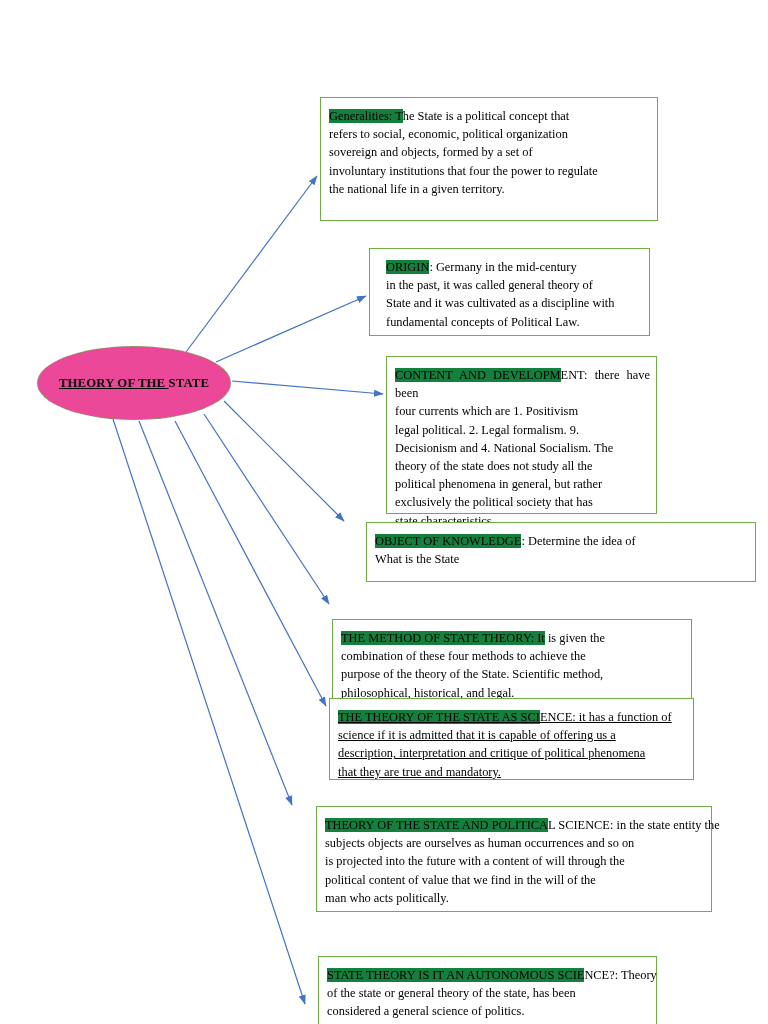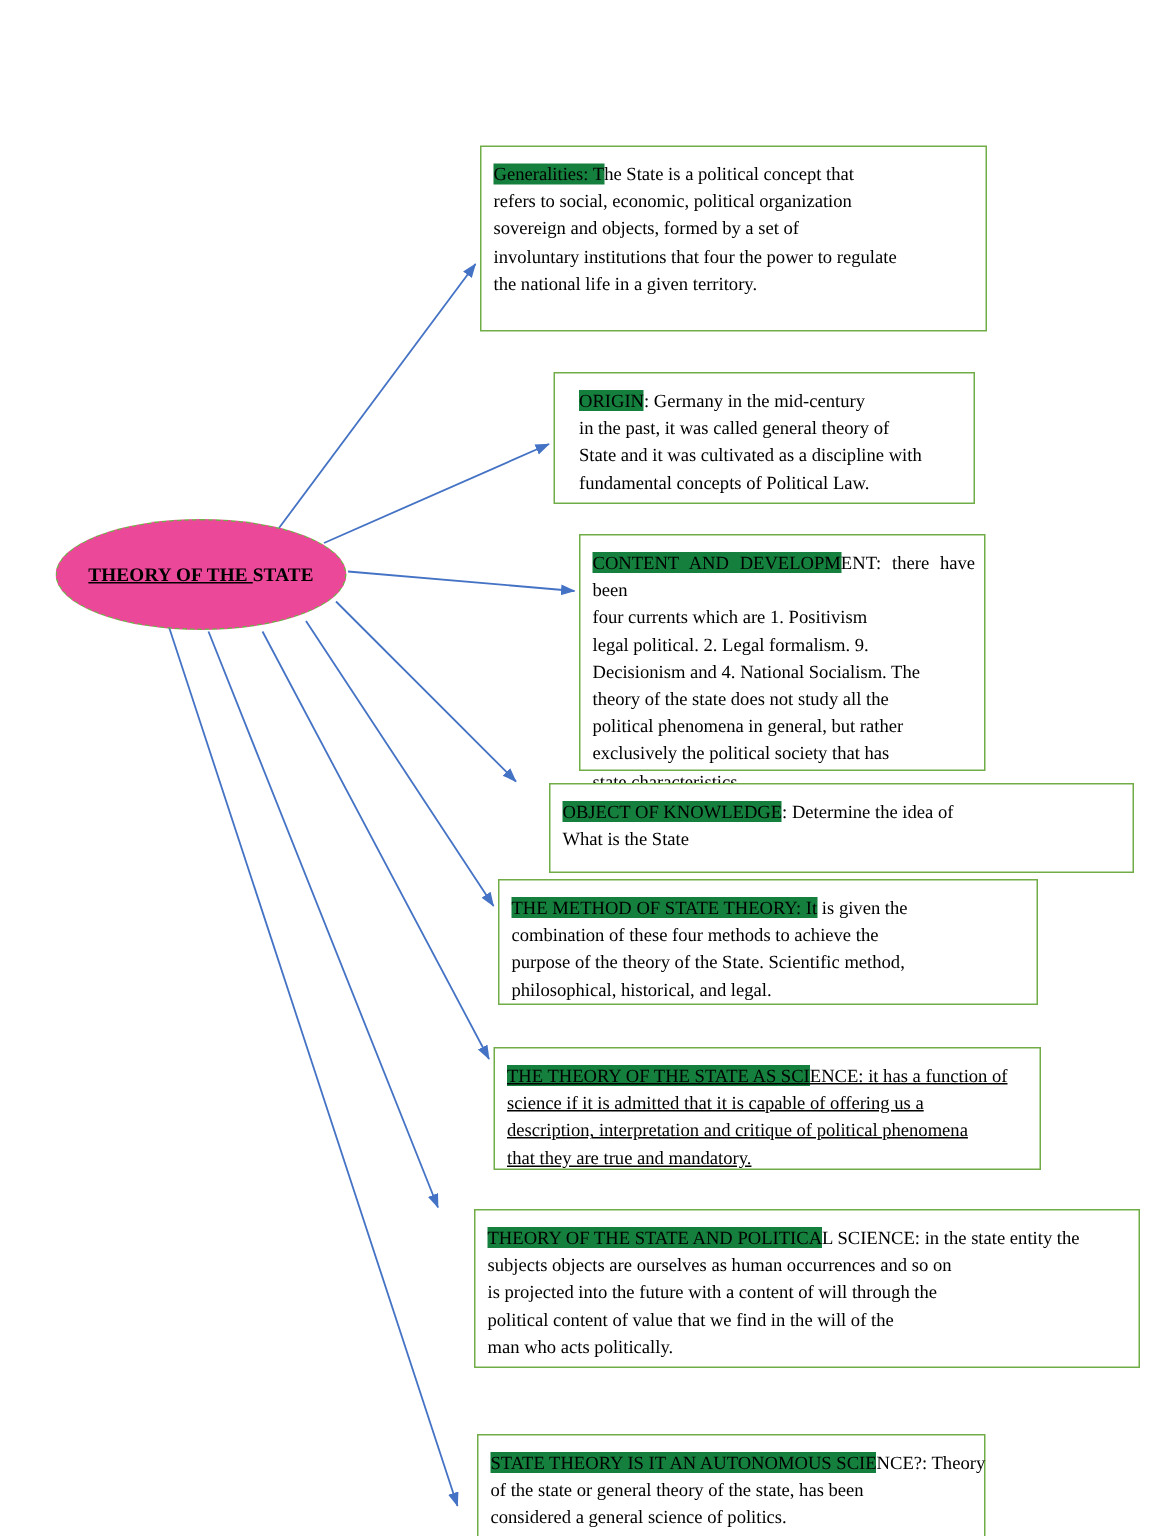--- a/index.html
+++ b/index.html
@@ -125,35 +125,35 @@
 <span>political phenomena in general, but rather</span>
 <span>exclusively the political society that has</span>
 <span>state characteristics.</span></div>
   </div>
 
   <div class="node-box" style="left:366px; top:522px; width:390px; height:60px;">
     <div class="node-text"><span class="hl">OBJECT OF KNOWLEDGE</span><span>: Determine the idea of</span>
 <span>What is the State</span></div>
   </div>
 
-  <div class="node-box" style="left:332px; top:586px; width:360px; height:84px;">
+  <div class="node-box" style="left:332px; top:619px; width:360px; height:84px;">
     <div class="node-text overflow"><span class="hl">THE METHOD OF STATE THEORY: It</span><span> is given the</span>
 <span>combination of these four methods to achieve the</span>
 <span>purpose of the theory of the State. Scientific method,</span>
 <span>philosophical, historical, and legal.</span></div>
   </div>
 
   <div class="node-box" style="left:329px; top:698px; width:365px; height:82px;text-decoration:underline;">
     <div class="node-text overflow"><span class="hl">THE THEORY OF THE STATE AS SCI</span><span>ENCE: it has a function of</span>
 <span>science if it is admitted that it is capable of offering us a</span>
 <span>description, interpretation and critique of political phenomena</span>
 <span>that they are true and mandatory.</span></div>
   </div>
 
-  <div class="node-box" style="left:316px; top:806px; width:444px; height:106px;">
+  <div class="node-box" style="left:316px; top:806px; width:396px; height:106px;">
     <div class="node-text overflow"><span class="hl">THEORY OF THE STATE AND POLITICA</span><span>L SCIENCE: in the state entity the</span>
 <span>subjects objects are ourselves as human occurrences and so on</span>
 <span>is projected into the future with a content of will through the</span>
 <span>political content of value that we find in the will of the</span>
 <span>man who acts politically.</span></div>
   </div>
 
   <div class="node-box" style="left:318px; top:956px; width:339px; height:80px;">
     <div class="node-text overflow"><span class="hl">STATE THEORY IS IT AN AUTONOMOUS SCIE</span><span>NCE?: Theory</span>
 <span>of the state or general theory of the state, has been</span>

